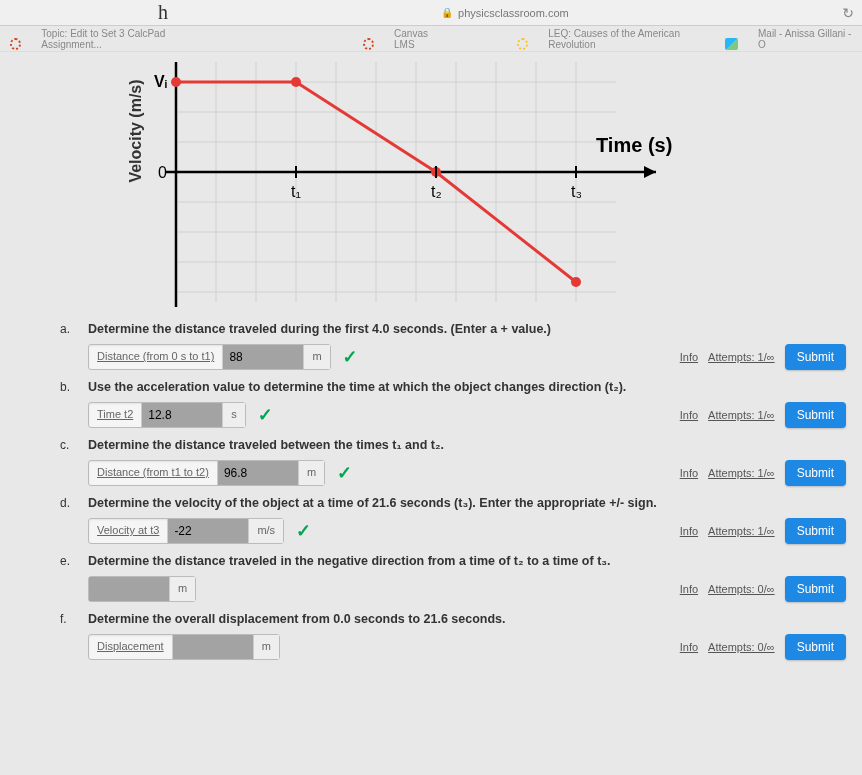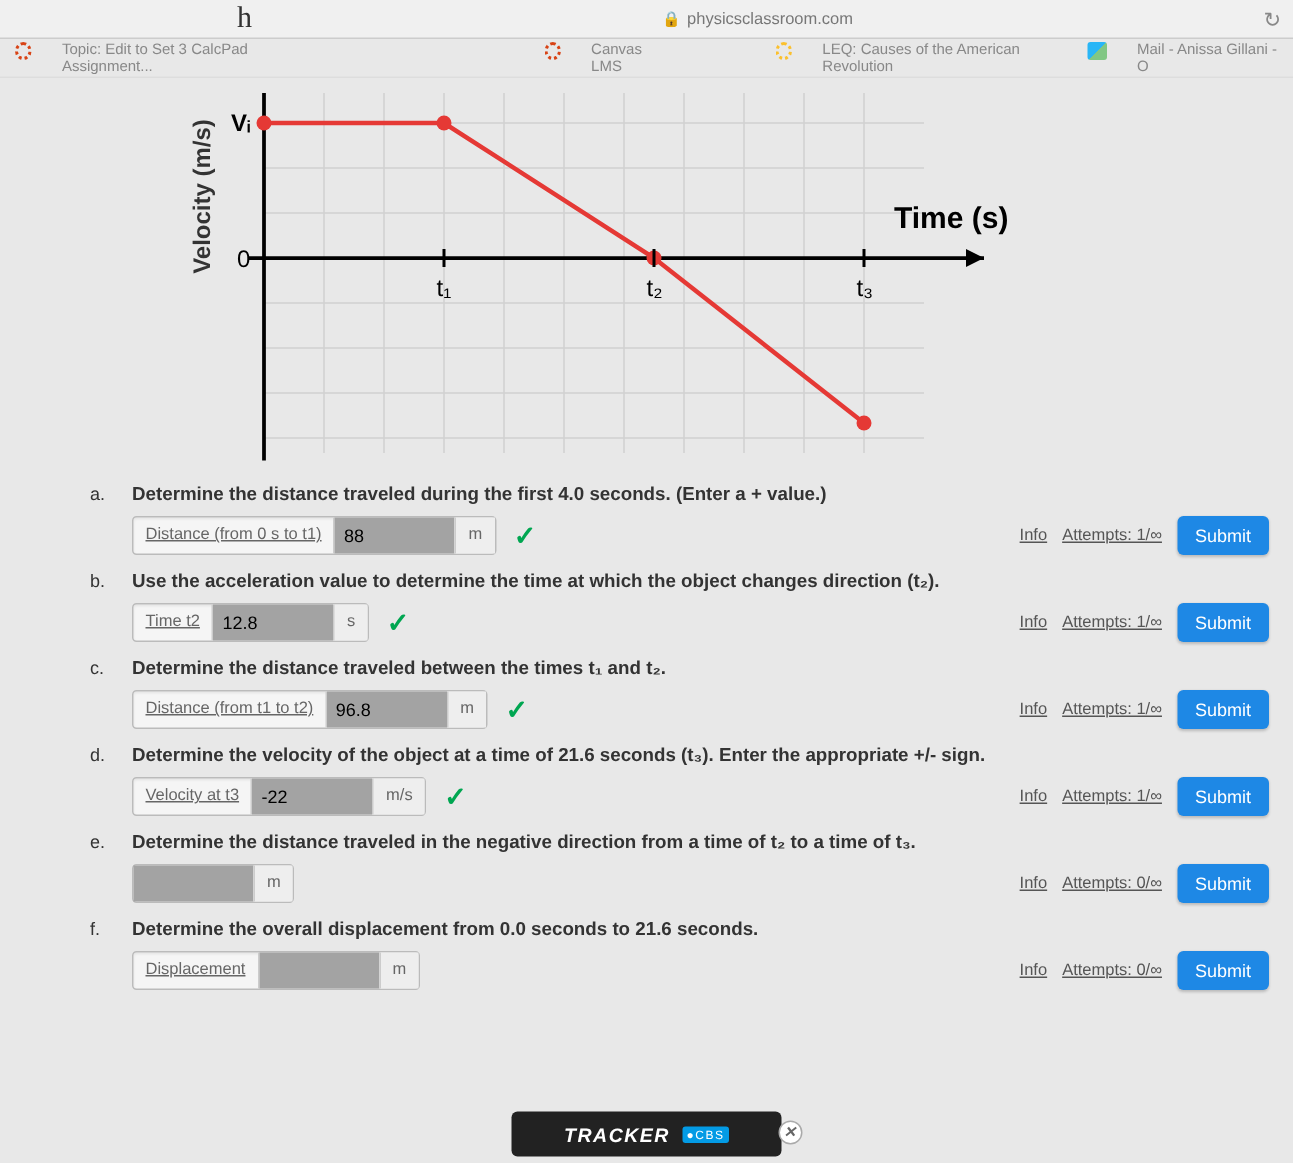--- a/index.html
+++ b/index.html
@@ -44,21 +44,21 @@
     height: 26px;
     display: flex;
     align-items: center;
     gap: 12px;
     padding: 0 10px;
     font-size: 10px;
     color: #888;
     background: #e8e8e8;
     border-bottom: 1px solid #ddd;
   }
-  .tab { display:flex; align-items:flex-start; gap:20px;}
+  .tab { display:flex; align-items:flex-end; gap:20px;}
   .tab-icon {
     width: 12px; height: 12px; border-radius: 50%;
     border: 2px dotted #e57373;
     display:inline-block;
   }
   .tab-icon.red { border-color: #d84315; }
   .tab-icon.y { border-color: #fbc02d; }
   .mail-icon {
     width:14px;height:12px;background:linear-gradient(135deg,#29b6f6 50%,#81c784 50%);
     display:inline-block;border-radius:2px;margin-left:auto;
@@ -383,19 +383,14 @@
         <span class="field-unit">m</span>
       </div>
     </div>
     <div class="meta-row">
       <a class="info-link">Info</a>
       <a class="attempts-link">Attempts: 0/∞</a>
       <button class="submit-btn">Submit</button>
     </div>
   </div>
 
-  <div class="tracker">
-    <span>TRACKER</span>
-    <span class="ad-cbs">●CBS</span>
-    <div class="close-ad">✕</div>
-  </div>
 
 </div>
 
 </body></html>

